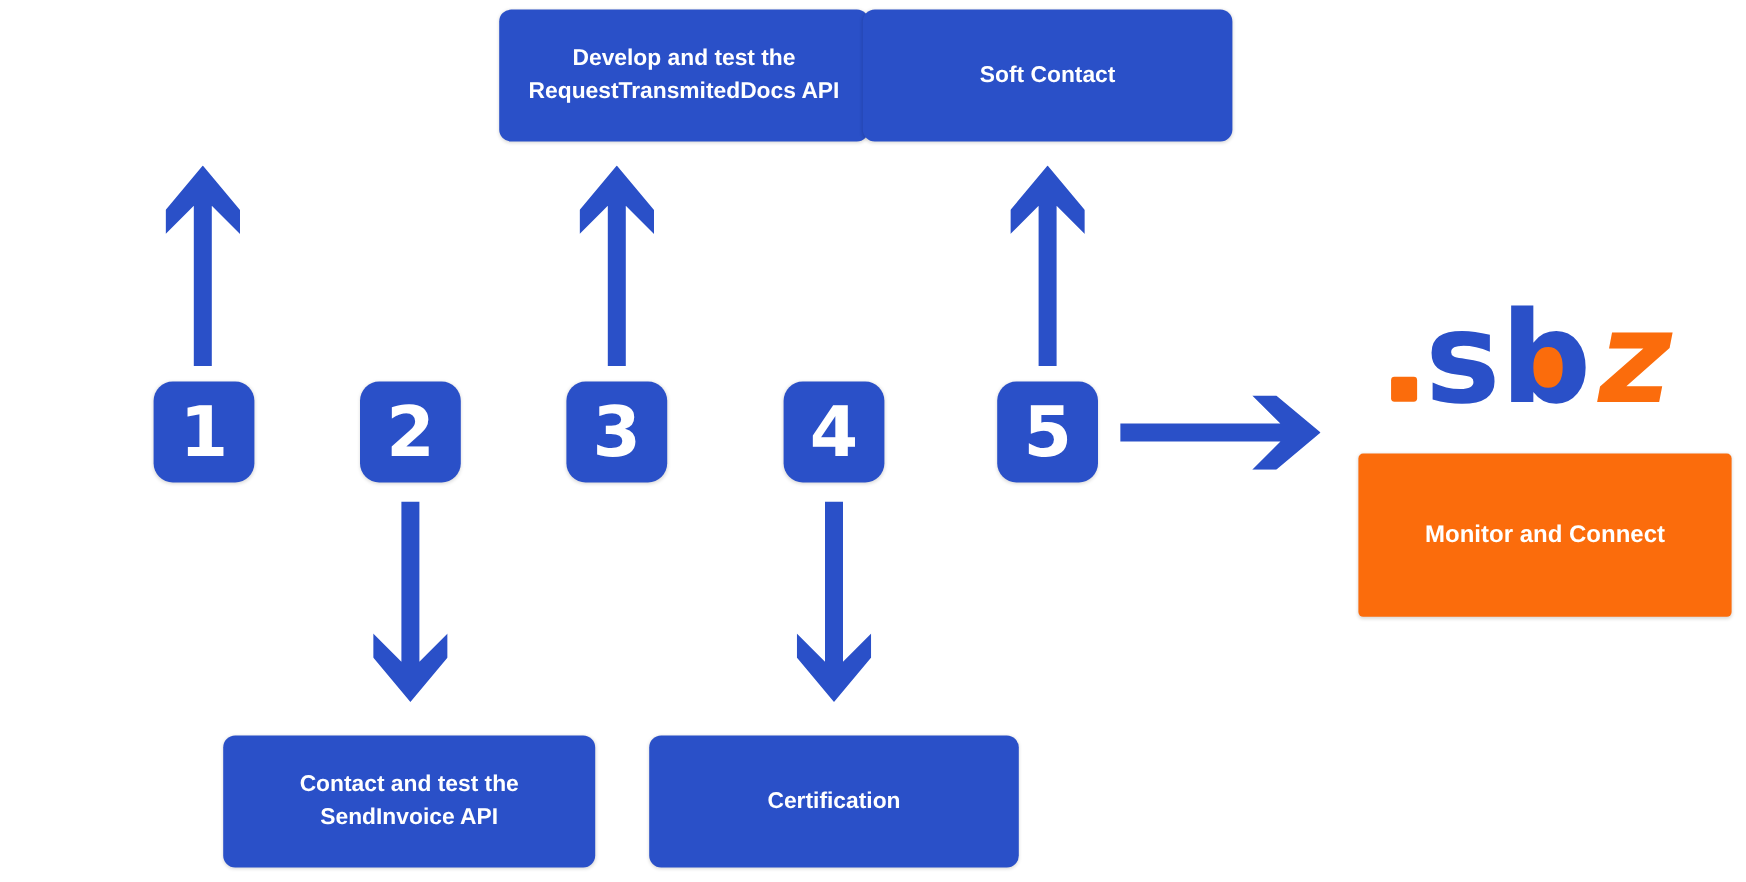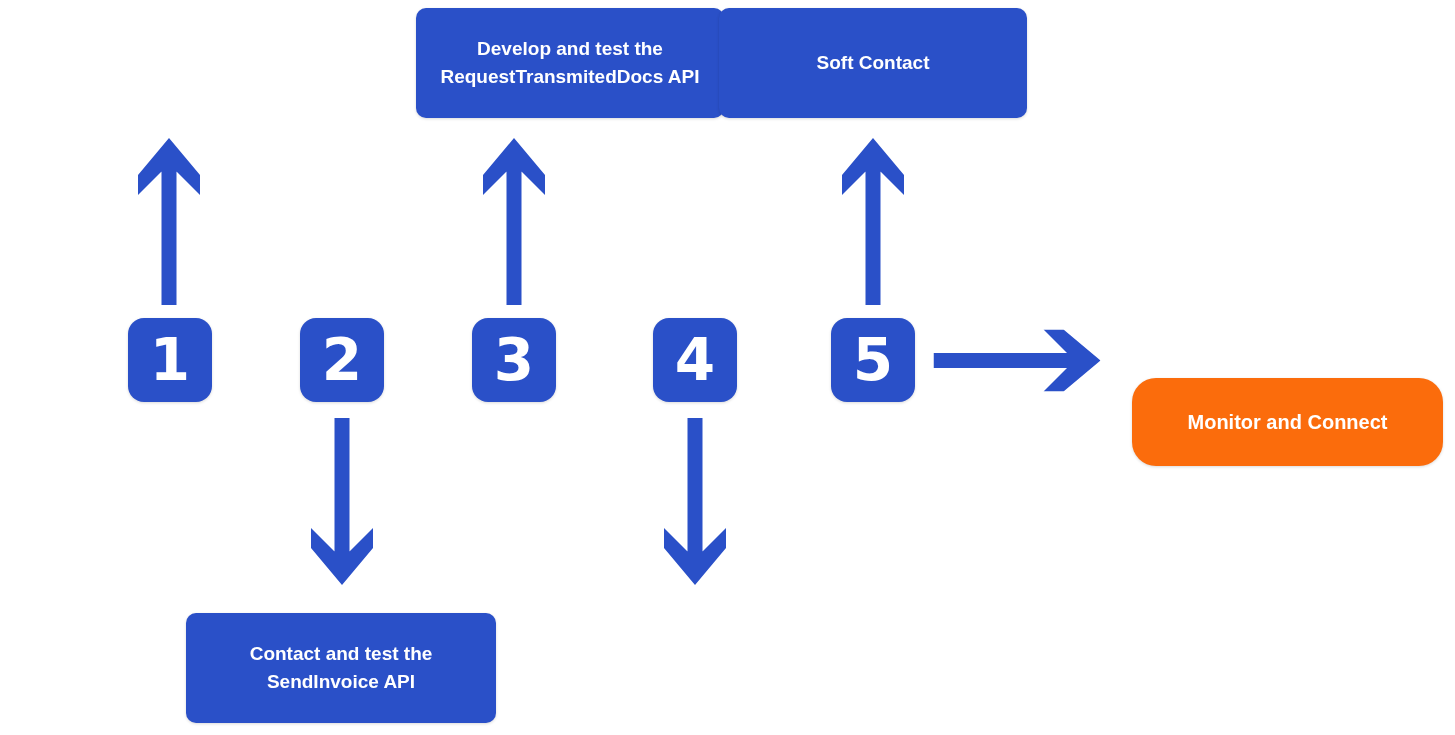--- a/index.html
+++ b/index.html
@@ -20,23 +20,23 @@
     border-radius:10px;
     padding:0 24px;box-sizing:border-box;
     box-shadow:0 1px 3px rgba(0,0,0,.15);
   }
   .b-top-1{left:14px;top:8px;width:310px;height:110px;}
   .b-top-3{left:368px;top:8px;width:308px;height:110px;margin-left:48px;}
   .b-top-5{left:719px;top:8px;width:308px;height:110px;}
   .b-bot-2{left:186px;top:613px;width:310px;height:110px;}
   .b-bot-4{left:541px;top:613px;width:308px;height:110px;}
   .final{
-    left:1132px;top:378px;width:311px;height:88px;
+    left:1132px;top:378px;width:311px;height:136px;
     background:var(--accent-orange,#fb6c0c);
-    border-radius:24px;font-size:20px;
+    border-radius:4px;font-size:20px;
   }
   .num{
     position:absolute;top:318px;width:84px;height:84px;
     display:flex;align-items:center;justify-content:center;
     background:var(--primary-blue,#2a50c8);
     color:var(--label-white,#ffffff);
     border-radius:16px;
     font-family:"DejaVu Sans",sans-serif;
     font-weight:700;font-size:58px;line-height:1;
     box-shadow:0 1px 3px rgba(0,0,0,.15);
@@ -61,20 +61,21 @@
   .logo-z{font-style:italic;}
 </style>
 </head>
 <body>
 
 <div class="canvas">
 
   <div class="box b-top-3">Develop and test the RequestTransmitedDocs API</div>
   <div class="box b-top-5">Soft Contact</div>
   <div class="box b-bot-2">Contact and test the SendInvoice API</div>
+  <div class="box b-bot-4">Certification</div>
 
   <div class="arrow a1">
     <svg viewBox="0 0 62 167">
         <path fill="currentColor" d="M31,0 L62,37 L62,57 L31,26 L0,57 L0,37 Z M23.5,22 h15 v145 h-15 Z"></path>
       </svg>
   </div>
   <div class="arrow a3">
     <svg viewBox="0 0 62 167">
         <path fill="currentColor" d="M31,0 L62,37 L62,57 L31,26 L0,57 L0,37 Z M23.5,22 h15 v145 h-15 Z"></path>
       </svg>
@@ -99,16 +100,24 @@
         <path fill="currentColor" d="M31,0 L62,37 L62,57 L31,26 L0,57 L0,37 Z M23.5,22 h15 v145 h-15 Z"></path>
       </svg>
   </div>
 
   <div class="num n1">1</div>
   <div class="num n2">2</div>
   <div class="num n3">3</div>
   <div class="num n4">4</div>
   <div class="num n5">5</div>
 
+  <div class="logo">
+    <svg viewBox="0 0 258 125">
+      <rect class="logo-orange" x="0" y="90" width="23" height="22" rx="3"></rect>
+      <circle class="logo-orange" cx="139" cy="80" r="23"></circle>
+      <text class="logo-blue logo-text" x="30" y="112">sb</text>
+      <text class="logo-orange logo-text logo-z" x="183" y="112">z</text>
+    </svg>
+  </div>
 
   <div class="box final">Monitor and Connect</div>
 
 </div>
 
 </body></html>

